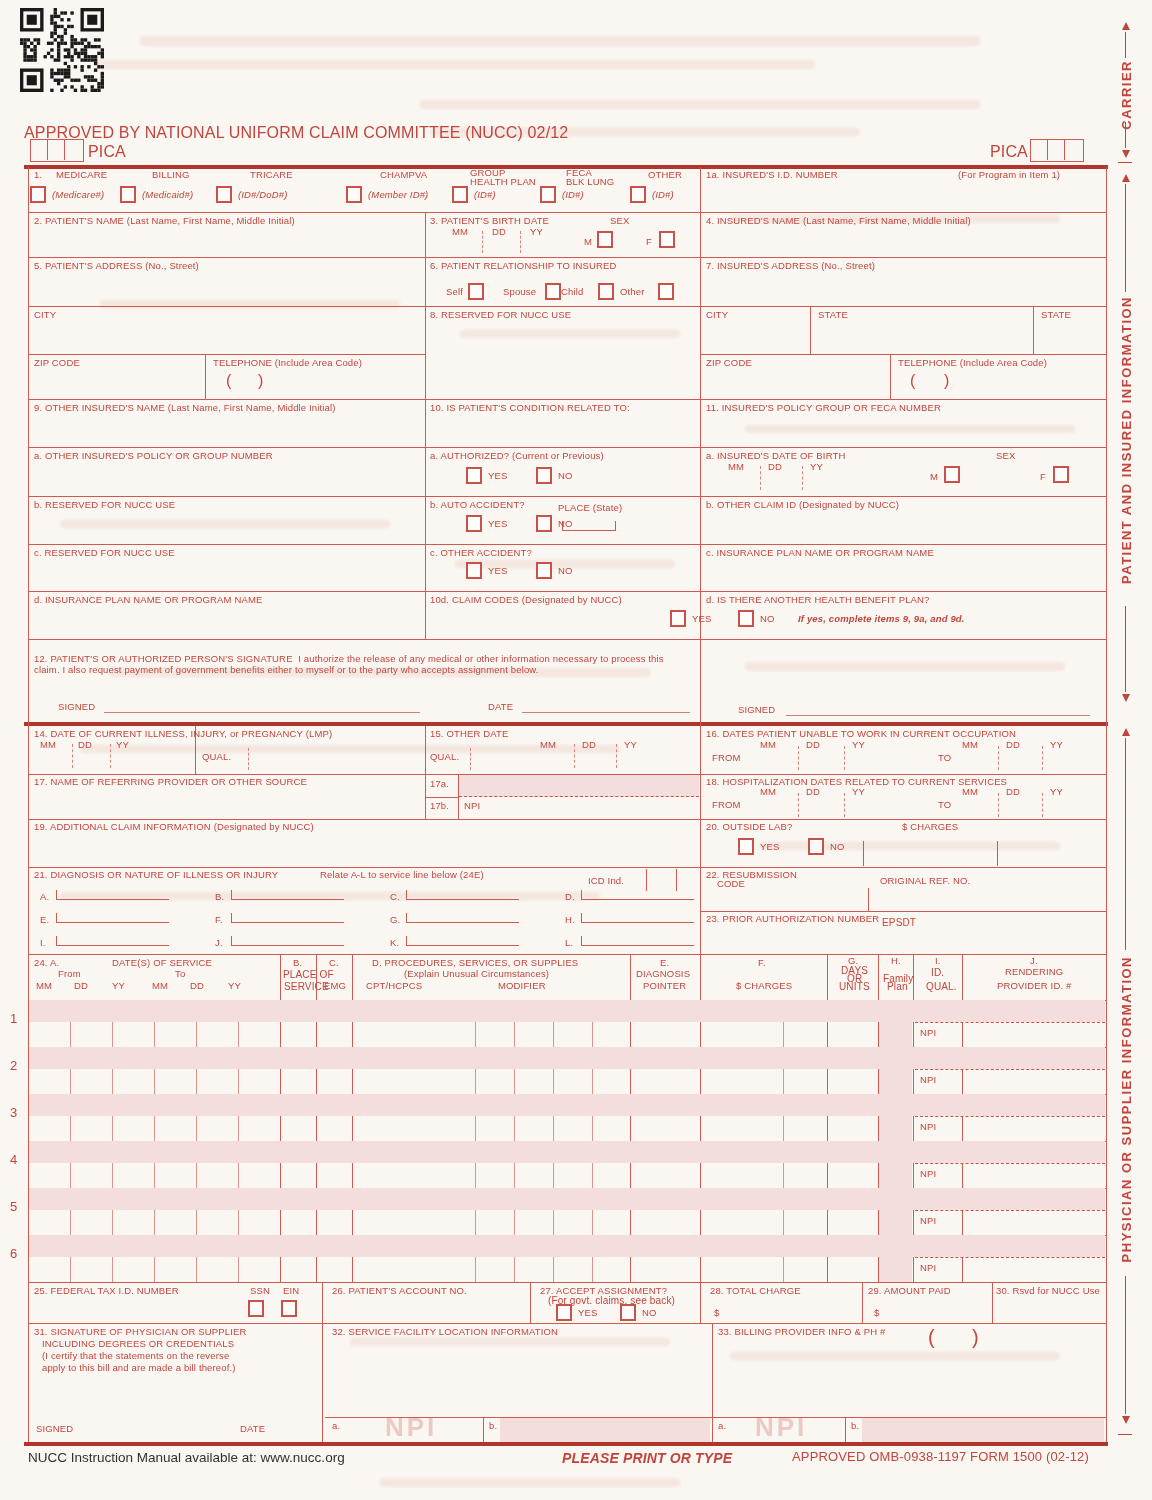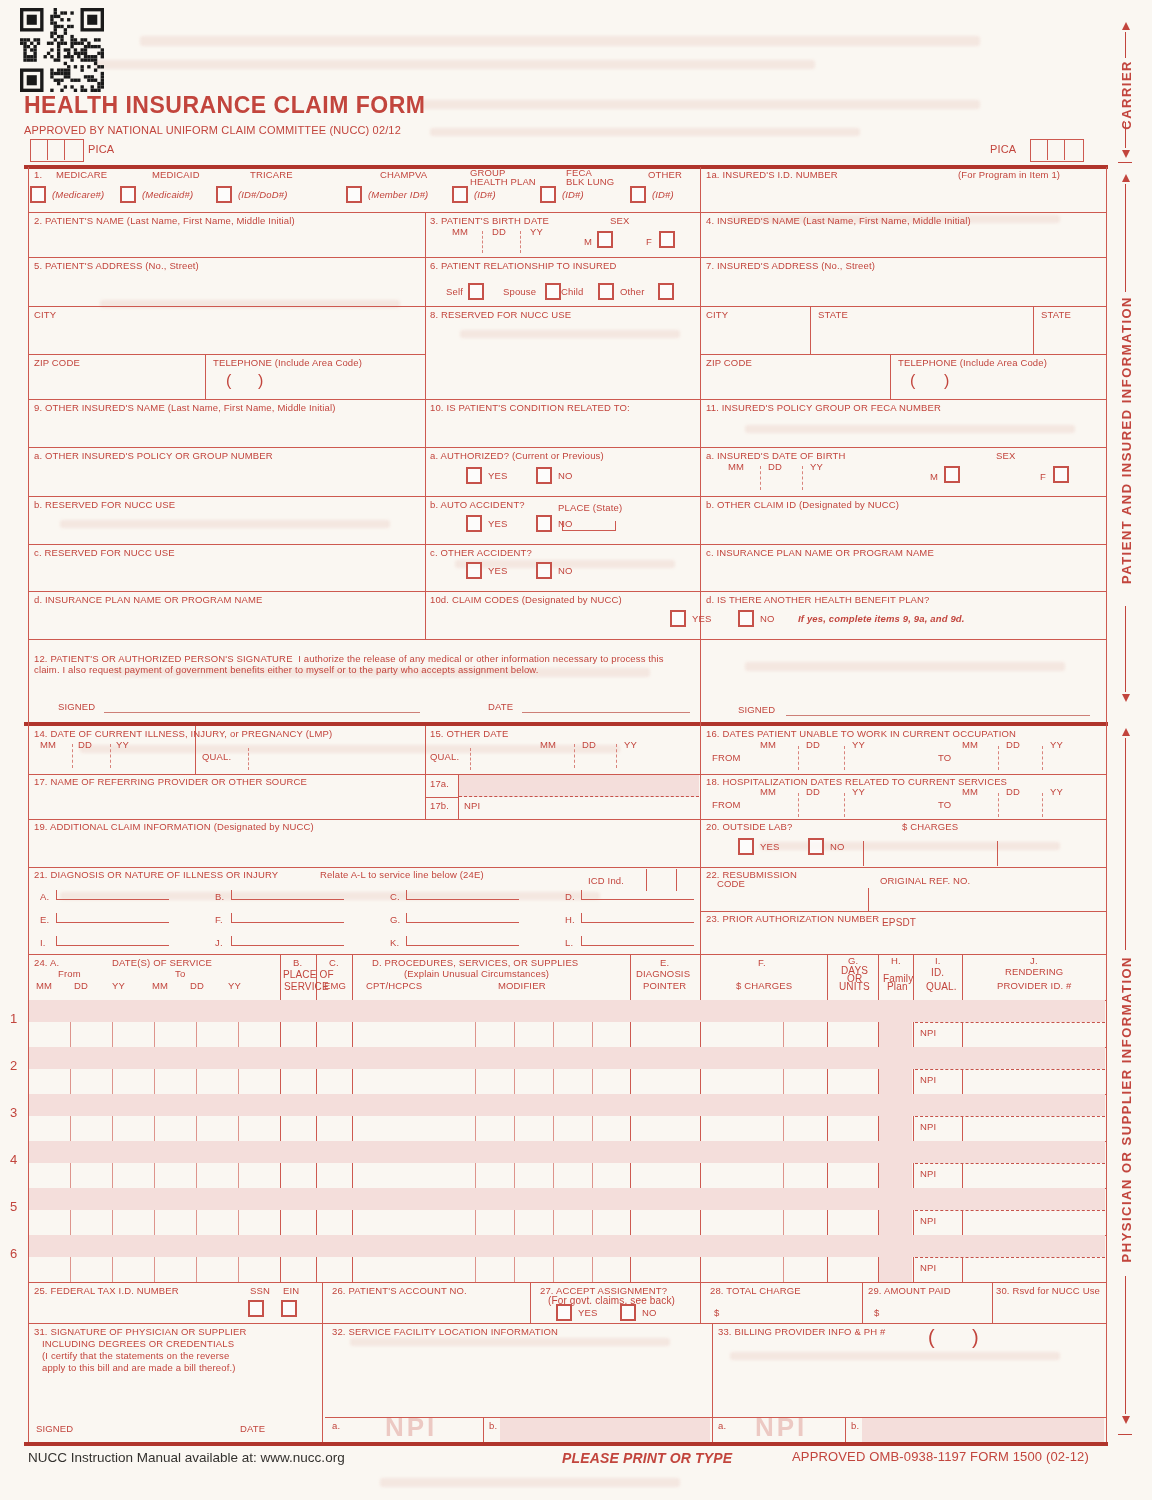--- a/index.html
+++ b/index.html
@@ -1,18 +1,18 @@
 <!DOCTYPE html>
 <html><head>
 <meta charset="utf-8">
 <style>
   html,body{margin:0;padding:0}
   body{background:#e9e6e0;font-family:"Liberation Sans",sans-serif}
   .page{position:relative;width:1152px;height:1500px;background:#faf7f2;overflow:hidden;margin:0 auto}
-  .lbl{position:absolute;font-size:9.5px;color:#c2453d;white-space:nowrap;line-height:1.15;letter-spacing:.15px}.s7{font-size:10px}.s11{font-size:11px}.s13{font-size:13px}
+  .lbl{position:absolute;font-size:9.5px;color:#c2453d;white-space:nowrap;line-height:1.15;letter-spacing:.15px}.s7{font-size:10px}.s11{font-size:16px}.s13{font-size:13px}
   .it{font-style:italic}.b{font-weight:bold}.blk{color:#33312e}
   .title{position:absolute;font-size:23px;font-weight:bold;color:#c2453d;letter-spacing:.5px}
   .hl{position:absolute;height:1px;background:#cd5950}
   .vl{position:absolute;width:1px;background:#cd5950}
   .vtick{position:absolute;width:0;border-left:1px dashed #d8837b}
   .thick{position:absolute;height:4px;background:#b0352c}
   .cb{position:absolute;width:16px;height:17px;border:2px solid #c6524a;background:rgba(255,255,255,.65);box-sizing:border-box}
   .shade{position:absolute;background:#f4dedb}
   .ghost{position:absolute;background:rgba(202,112,102,.12);filter:blur(1.5px);border-radius:3px;pointer-events:none}
   .vlabel{position:absolute;writing-mode:vertical-rl;transform:rotate(180deg);font-weight:bold;font-size:13px;color:#c2453d;letter-spacing:1.5px;white-space:nowrap}
@@ -238,21 +238,20 @@
       <rect x="80.64" y="77.28" width="3.36" height="3.36" fill="#1a1a1a"></rect>
       <rect x="30.24" y="80.64" width="3.36" height="3.36" fill="#1a1a1a"></rect>
       <rect x="40.32" y="80.64" width="3.36" height="3.36" fill="#1a1a1a"></rect>
       <rect x="53.76" y="80.64" width="3.36" height="3.36" fill="#1a1a1a"></rect>
       <rect x="60.48" y="80.64" width="3.36" height="3.36" fill="#1a1a1a"></rect>
       <rect x="63.839999999999996" y="80.64" width="3.36" height="3.36" fill="#1a1a1a"></rect>
       <rect x="70.56" y="80.64" width="3.36" height="3.36" fill="#1a1a1a"></rect>
       <rect x="73.92" y="80.64" width="3.36" height="3.36" fill="#1a1a1a"></rect>
       <rect x="77.28" y="80.64" width="3.36" height="3.36" fill="#1a1a1a"></rect>
     </svg>
-  <div class="title" style="left:24px;top:92px">HEALTH INSURANCE CLAIM FORM</div>
   <div class="lbl s11" style="left:24px;top:124px">APPROVED BY NATIONAL UNIFORM CLAIM COMMITTEE (NUCC) 02/12</div>
 
   <div style="position:absolute;left:30px;top:139px;width:52px;height:21px;border:1px solid #cd5950"></div>
   <div class="vl" style="left:47px;top:139px;height:21px"></div>
   <div class="vl" style="left:64px;top:139px;height:21px"></div>
   <div class="lbl s11" style="left:88px;top:143px">PICA</div>
   <div class="lbl s11" style="left:990px;top:143px">PICA</div>
   <div style="position:absolute;left:1030px;top:139px;width:52px;height:21px;border:1px solid #cd5950"></div>
   <div class="vl" style="left:1047px;top:139px;height:21px"></div>
   <div class="vl" style="left:1064px;top:139px;height:21px"></div>
@@ -316,21 +315,21 @@
     <div class="vl" style="left:322px;top:1282px;height:160px"></div>
     <div class="vl" style="left:530px;top:1282px;height:41px"></div>
     <div class="vl" style="left:862px;top:1282px;height:41px"></div>
     <div class="vl" style="left:992px;top:1282px;height:41px"></div>
     <div class="vl" style="left:483px;top:1417px;height:25px"></div>
     <div class="vl" style="left:845px;top:1417px;height:25px"></div>
   </div>
 
   <div class="lbl" style="left:34px;top:170px">1.</div>
   <div class="lbl" style="left:56px;top:170px">MEDICARE</div>
-  <div class="lbl" style="left:152px;top:170px">MEDICAID</div>
+  <div class="lbl" style="left:152px;top:170px">BILLING</div>
   <div class="lbl" style="left:250px;top:170px">TRICARE</div>
   <div class="lbl" style="left:380px;top:170px">CHAMPVA</div>
   <div class="lbl" style="left:470px;top:168px">GROUP</div>
   <div class="lbl" style="left:470px;top:177px">HEALTH PLAN</div>
   <div class="lbl" style="left:566px;top:168px">FECA</div>
   <div class="lbl" style="left:566px;top:177px">BLK LUNG</div>
   <div class="lbl" style="left:648px;top:170px">OTHER</div>
   <div class="cb" style="left:30px;top:186px"></div>
   <div class="lbl it" style="left:52px;top:190px">(Medicare#)</div>
   <div class="cb" style="left:120px;top:186px"></div>

